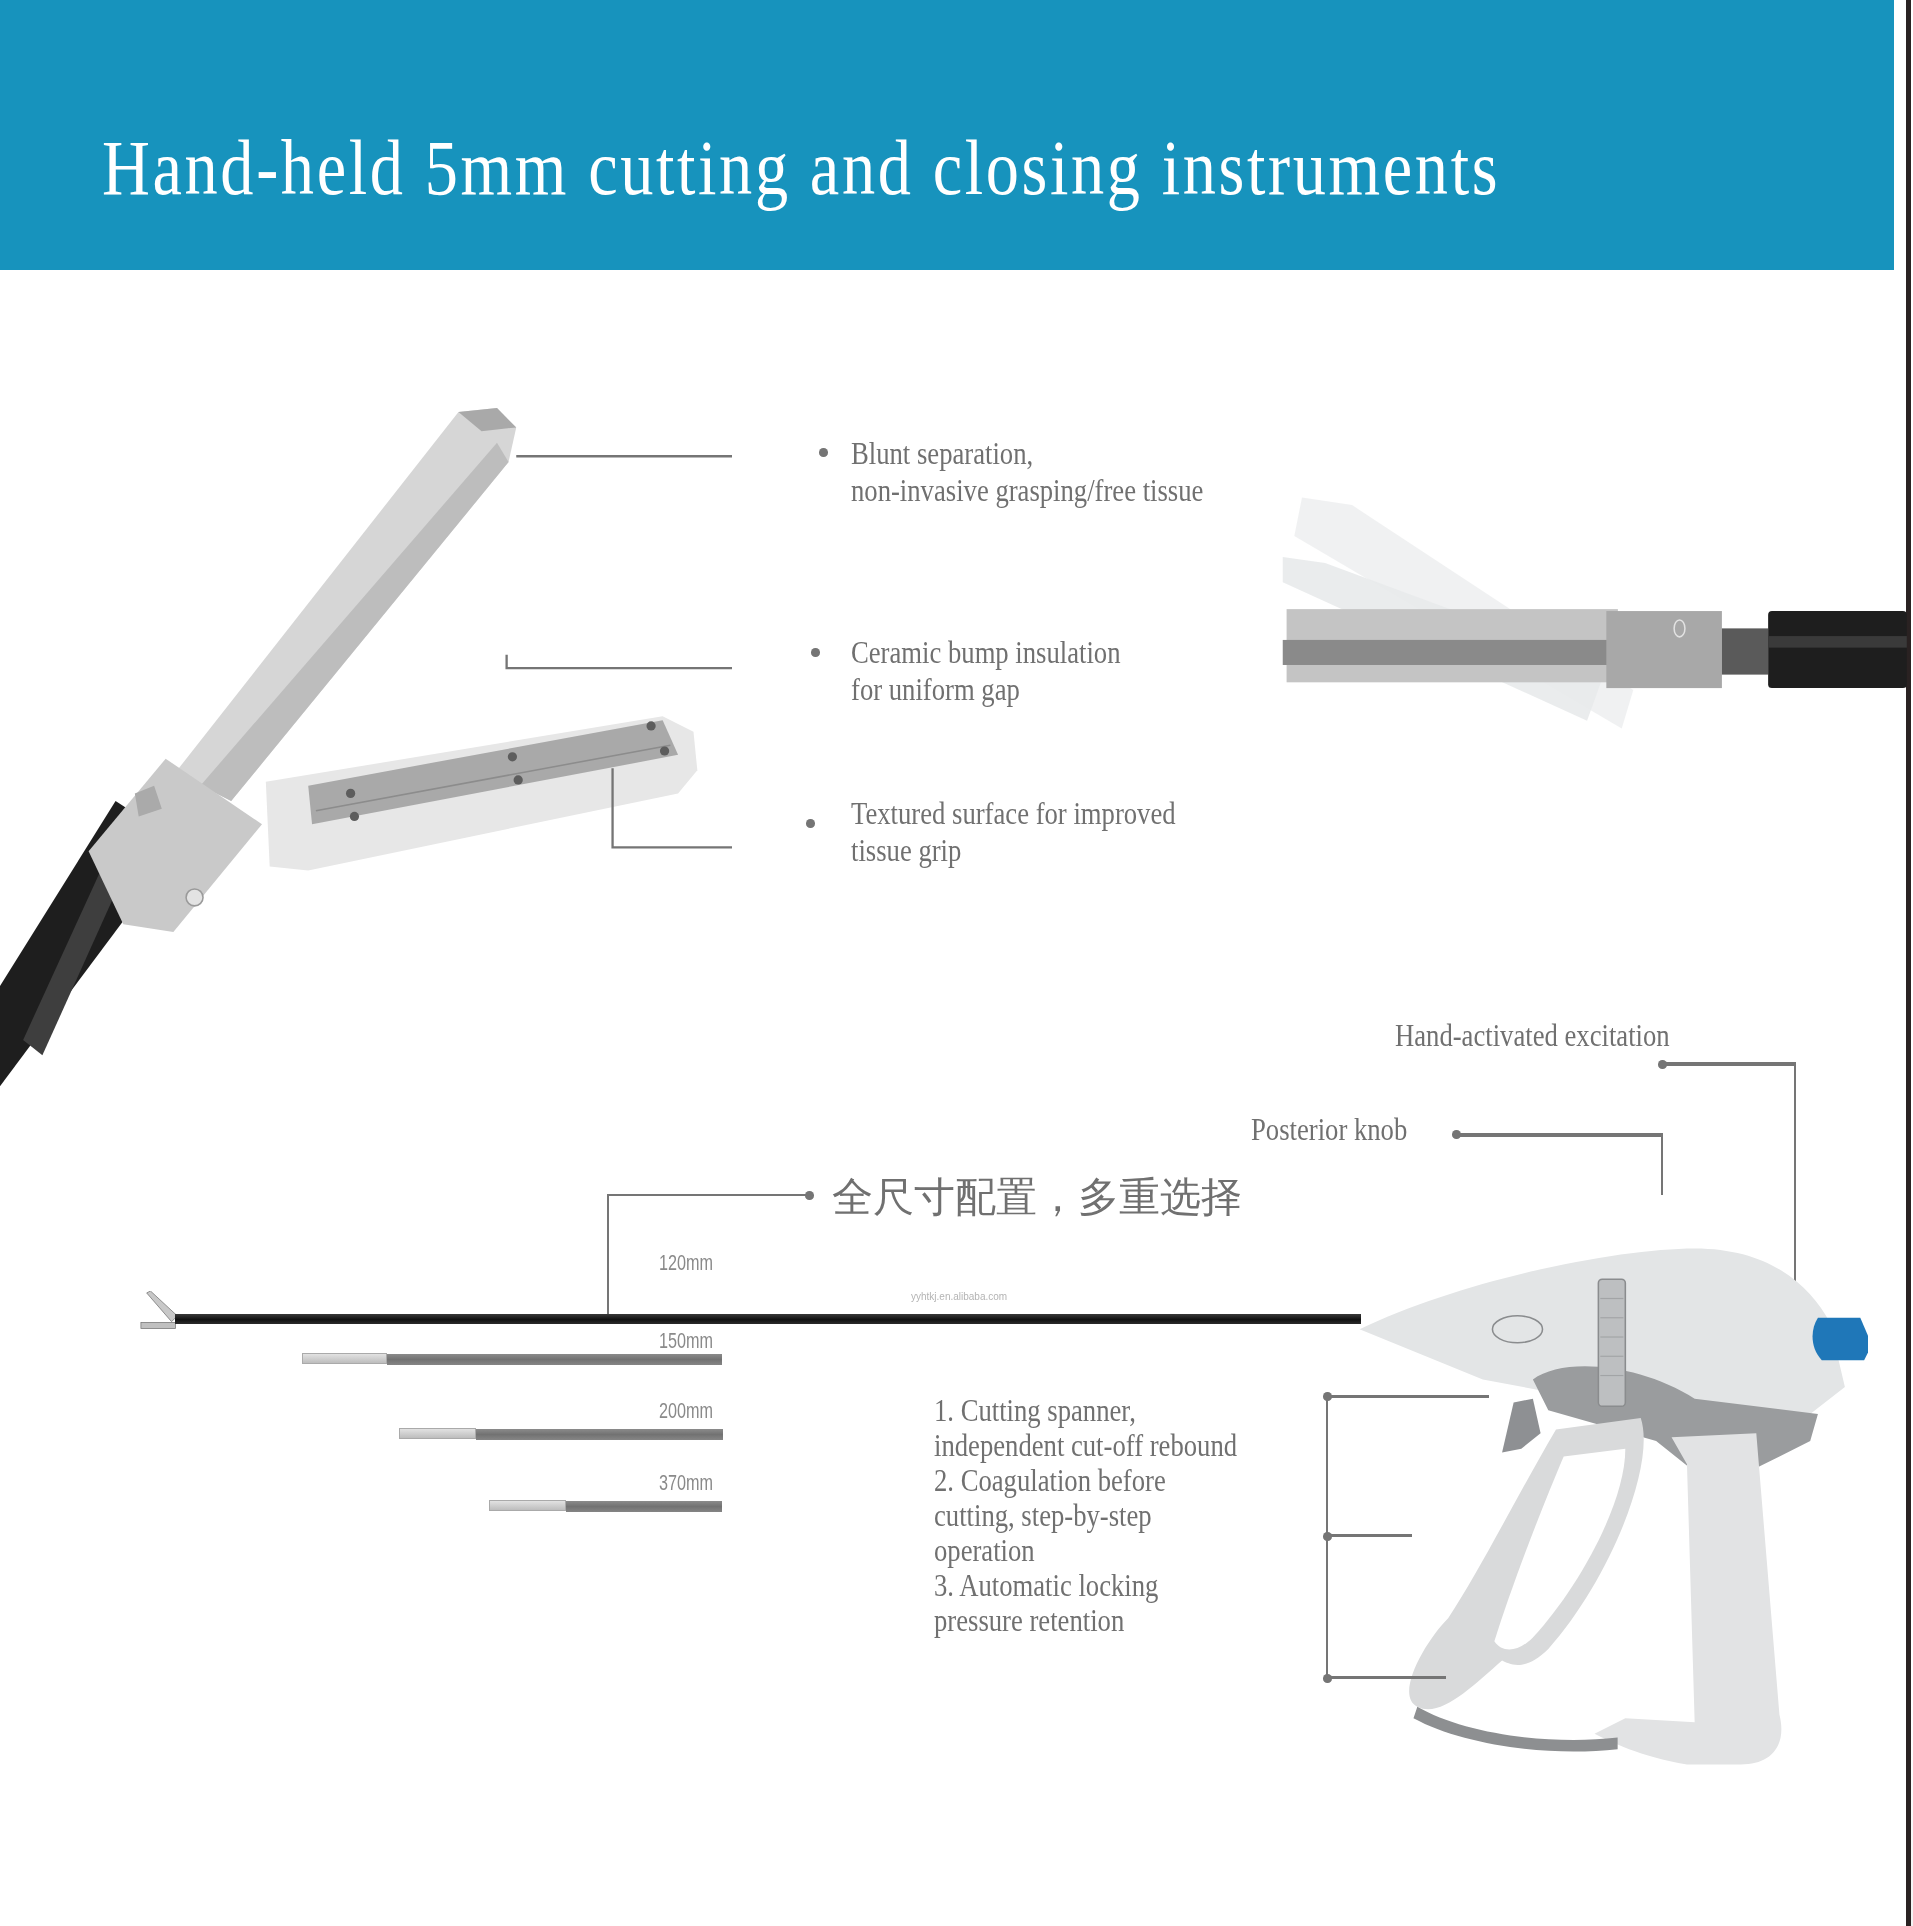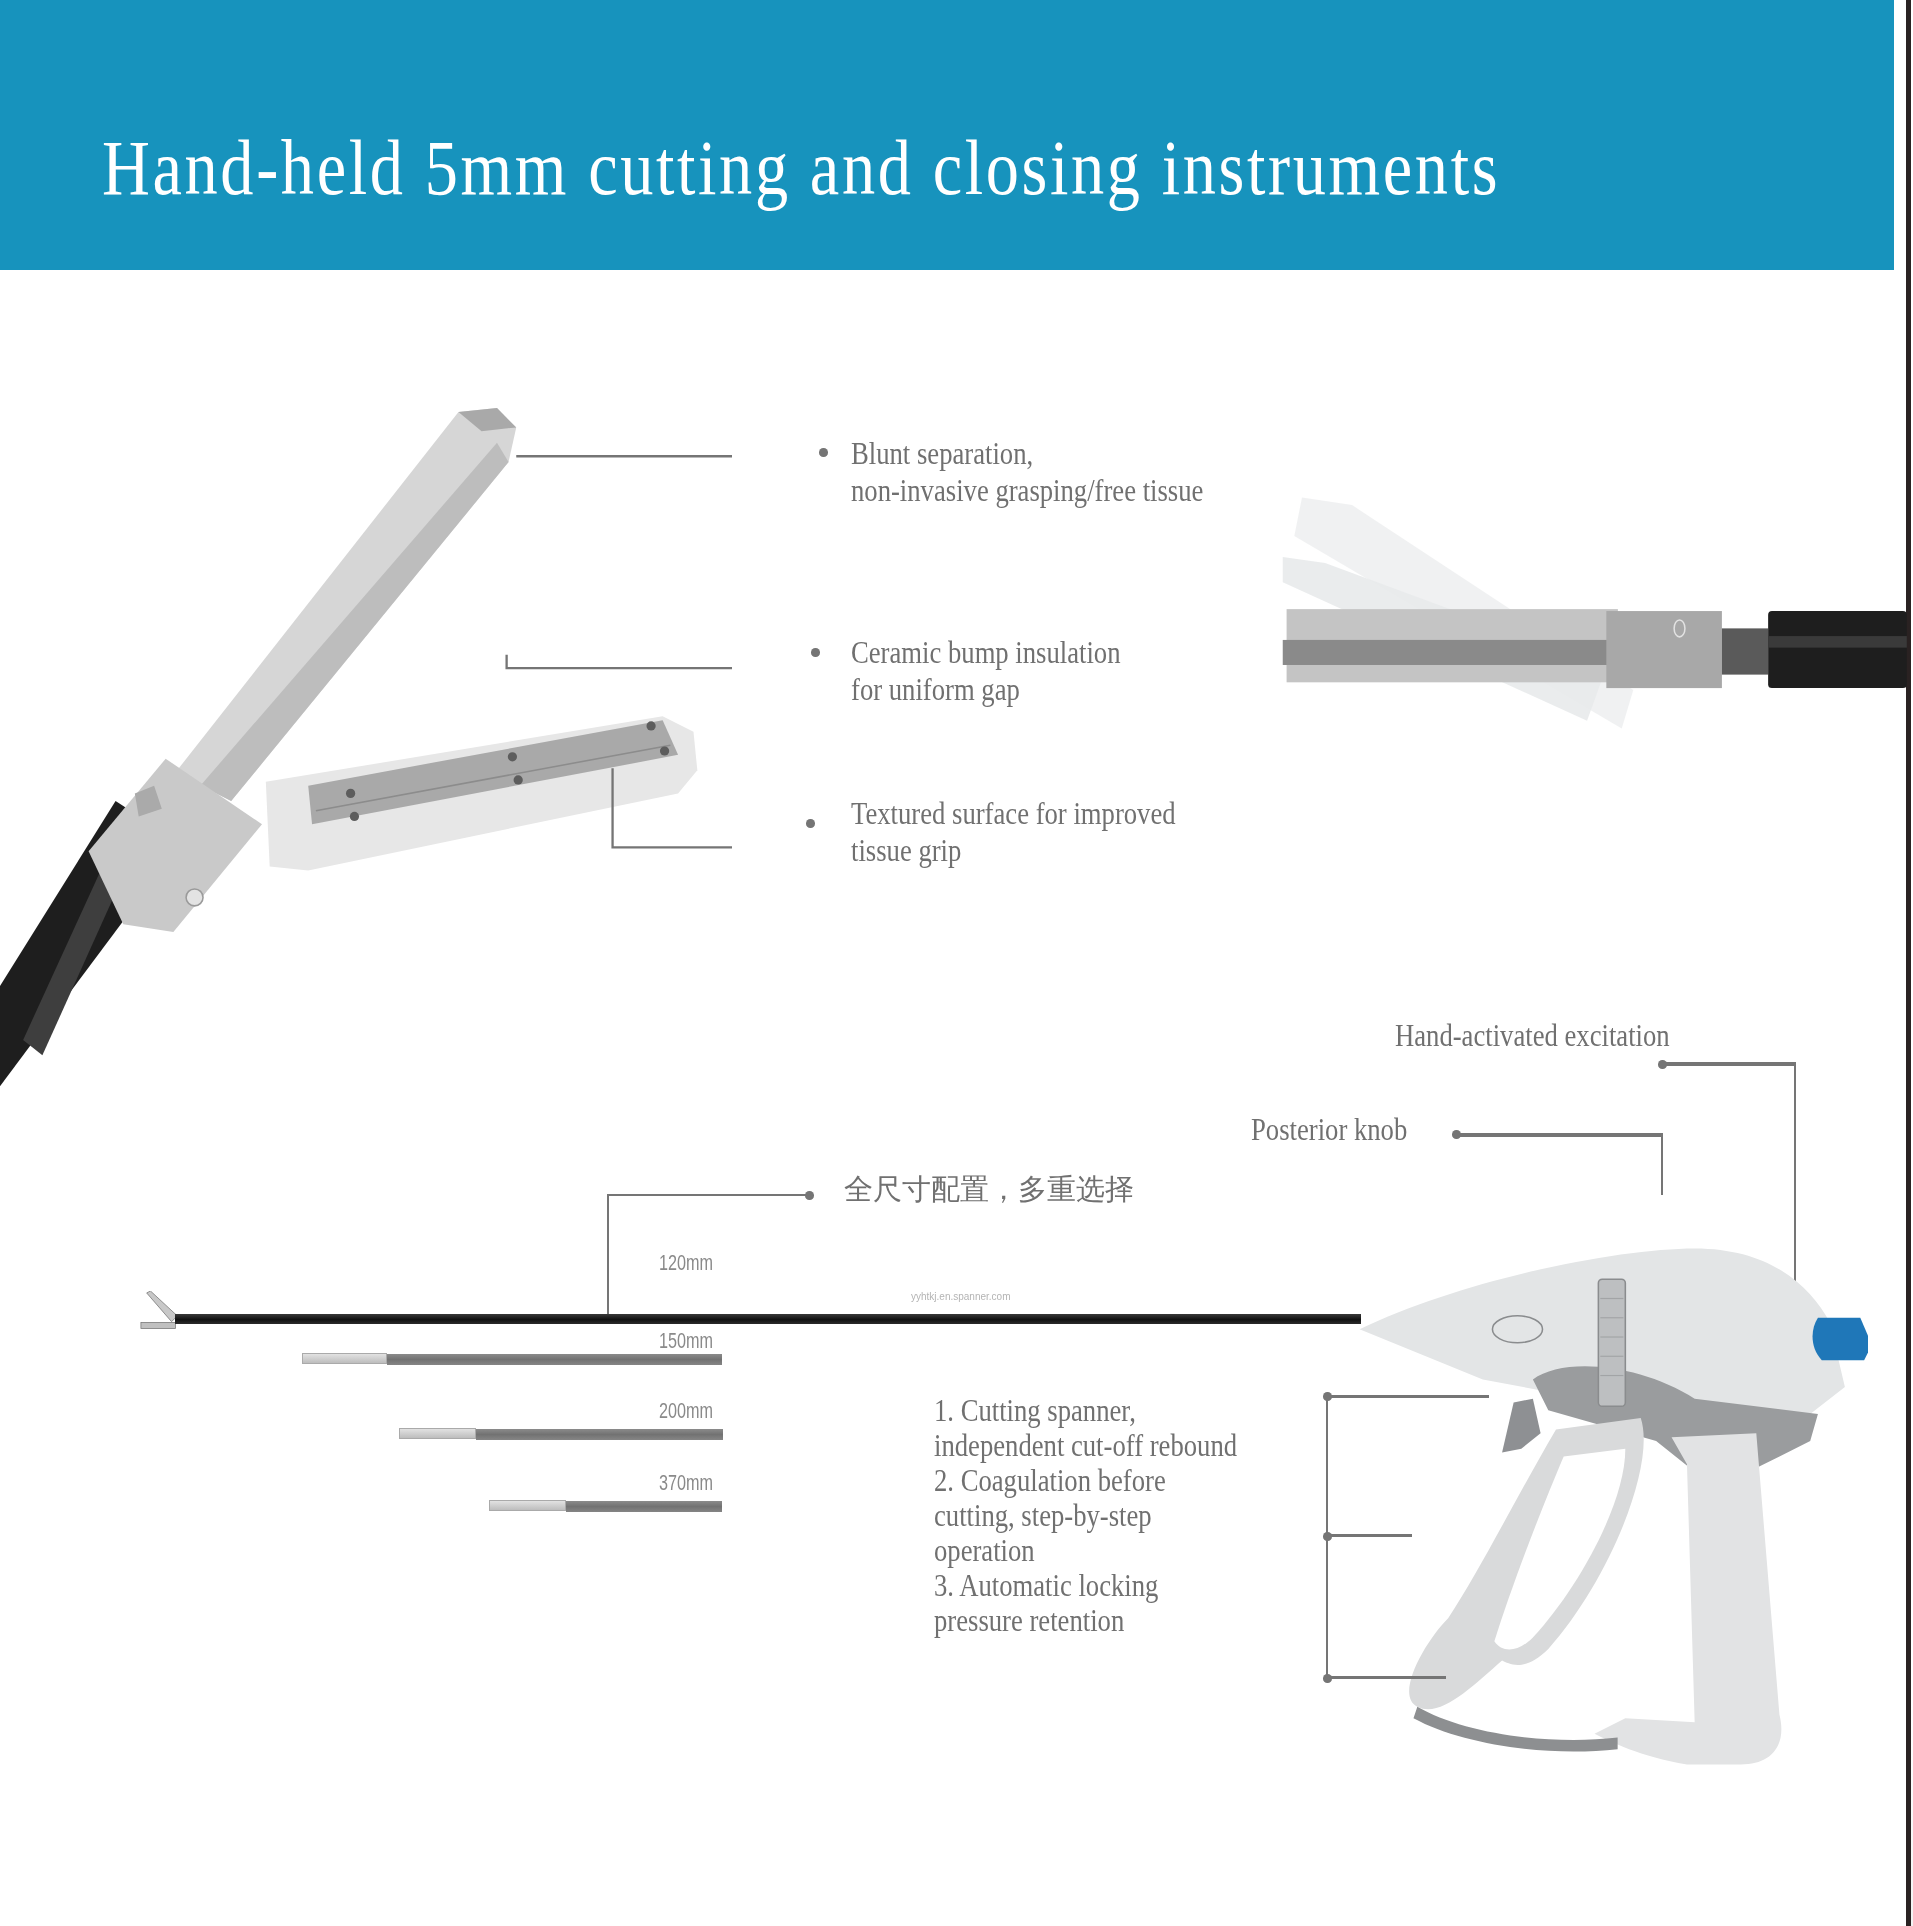--- a/index.html
+++ b/index.html
@@ -8,21 +8,21 @@
   .abs { position:absolute; }
   .header { left:0; top:0; width:1894px; height:270px; background:#1793bd; }
   .header-title { left:102px; top:123px; font-family:"Liberation Serif","DejaVu Serif",serif; font-size:79px;
                   color:#ffffff; white-space:nowrap; letter-spacing:3.1px; transform:scaleX(0.84); transform-origin:left top; font-weight:normal; }
   .page-edge { left:1906px; top:0; width:4.6px; height:2593px; background:#2a2222; }
   .page-edge-light { left:1911px; top:1695px; width:2.3px; height:732px; background:linear-gradient(#ffffff,#d8d8d8); }
   .callout { font-family:"Liberation Serif","DejaVu Serif",serif; font-size:31px; line-height:37px; color:#707070;
              white-space:nowrap; transform:scaleX(0.86); transform-origin:left top; }
   .line { background:#757575; }
   .dot { width:8.5px; height:8.5px; border-radius:50%; background:#757575; }
-  .cn { font-family:"DejaVu Sans", sans-serif; font-size:29px; color:#707070; white-space:nowrap;margin-left:12px; }
+  .cn { font-family:"DejaVu Sans", sans-serif; font-size:41px; color:#707070; white-space:nowrap; }
   .len-label { font-family:"Liberation Sans", sans-serif; font-size:21.6px; color:#8a8a8a; transform:scaleX(0.75); transform-origin:left top; white-space:nowrap;}
   .watermark { font-family:"Liberation Sans", sans-serif; font-size:10px; color:#b4b4b4; white-space:nowrap; }
   .shaft-dark { background:linear-gradient(#3a3a3a,#111111 55%,#2b2b2b); }
   .shaft-grey { background:linear-gradient(#8b8b8b,#727272 50%,#858585); }
   .tip { background:linear-gradient(#e2e2e2,#bdbdbd); border:0.8px solid #aaaaaa; box-sizing:border-box; }
 </style>
 </head>
 <body>
 
 <div class="abs header"></div>
@@ -104,21 +104,21 @@
 
 <div class="abs line" style="left:607px;top:1194px;width:2.3px;height:123px"></div>
 <div class="abs line" style="left:607px;top:1194px;width:202px;height:2.3px"></div>
 <div class="abs dot" style="left:805px;top:1191px"></div>
 <div class="abs cn" style="left:832px;top:1170px">全尺寸配置，多重选择</div>
 
 <div class="abs len-label" style="left:659px;top:1250px">120mm</div>
 <div class="abs len-label" style="left:659px;top:1328px">150mm</div>
 <div class="abs len-label" style="left:659px;top:1398px">200mm</div>
 <div class="abs len-label" style="left:659px;top:1470px">370mm</div>
-<div class="abs watermark" style="left:911px;top:1291px">yyhtkj.en.spanner.com</div>
+<div class="abs watermark" style="left:911px;top:1291px">yyhtkj.en.alibaba.com</div>
 
 <svg class="abs" style="left:139px;top:1291px" width="46" height="46" viewBox="0 0 120 120">
   <polygon points="20,5 30,0 100,65 85,80" fill="#c8c8c8" stroke="#777" stroke-width="2"></polygon>
   <rect x="5" y="82" width="90" height="16" fill="#c0c0c0" stroke="#777" stroke-width="2"></rect>
 </svg>
 <div class="abs shaft-dark" style="left:175px;top:1314px;width:1186px;height:10px"></div>
 
 <div class="abs tip" style="left:302px;top:1353px;width:85px;height:10.8px"></div>
 <div class="abs shaft-grey" style="left:387px;top:1354px;width:335px;height:10.8px"></div>
 <div class="abs tip" style="left:399px;top:1428px;width:77px;height:10.8px"></div>

